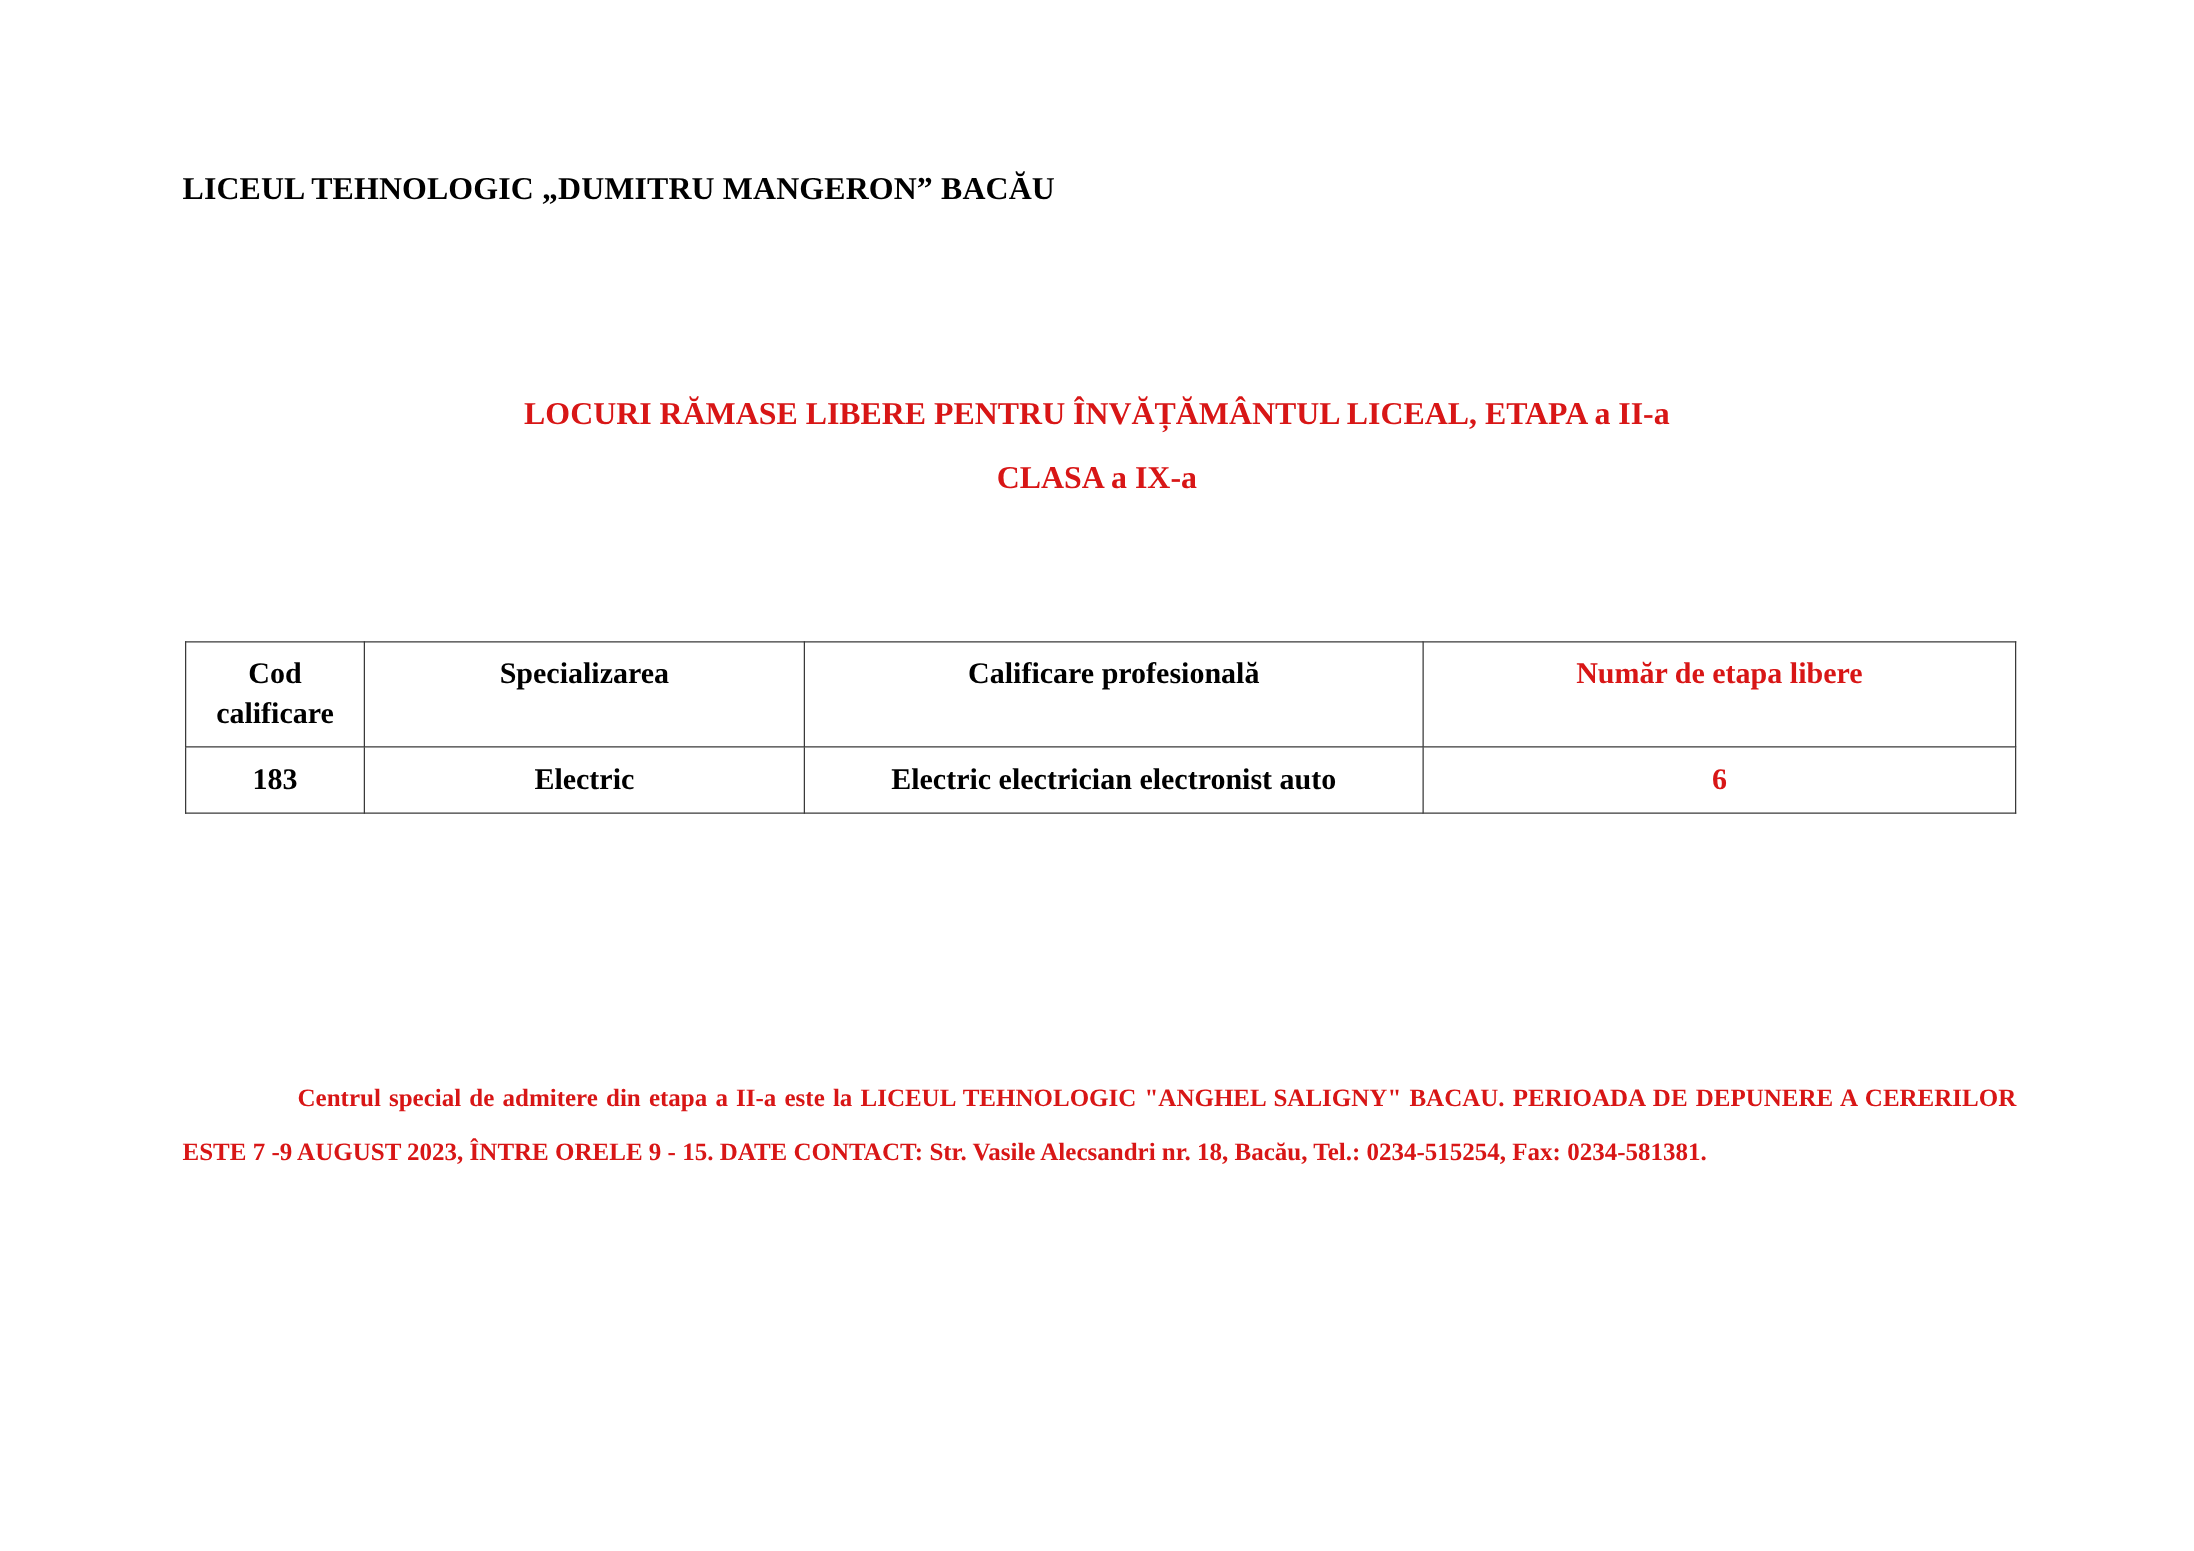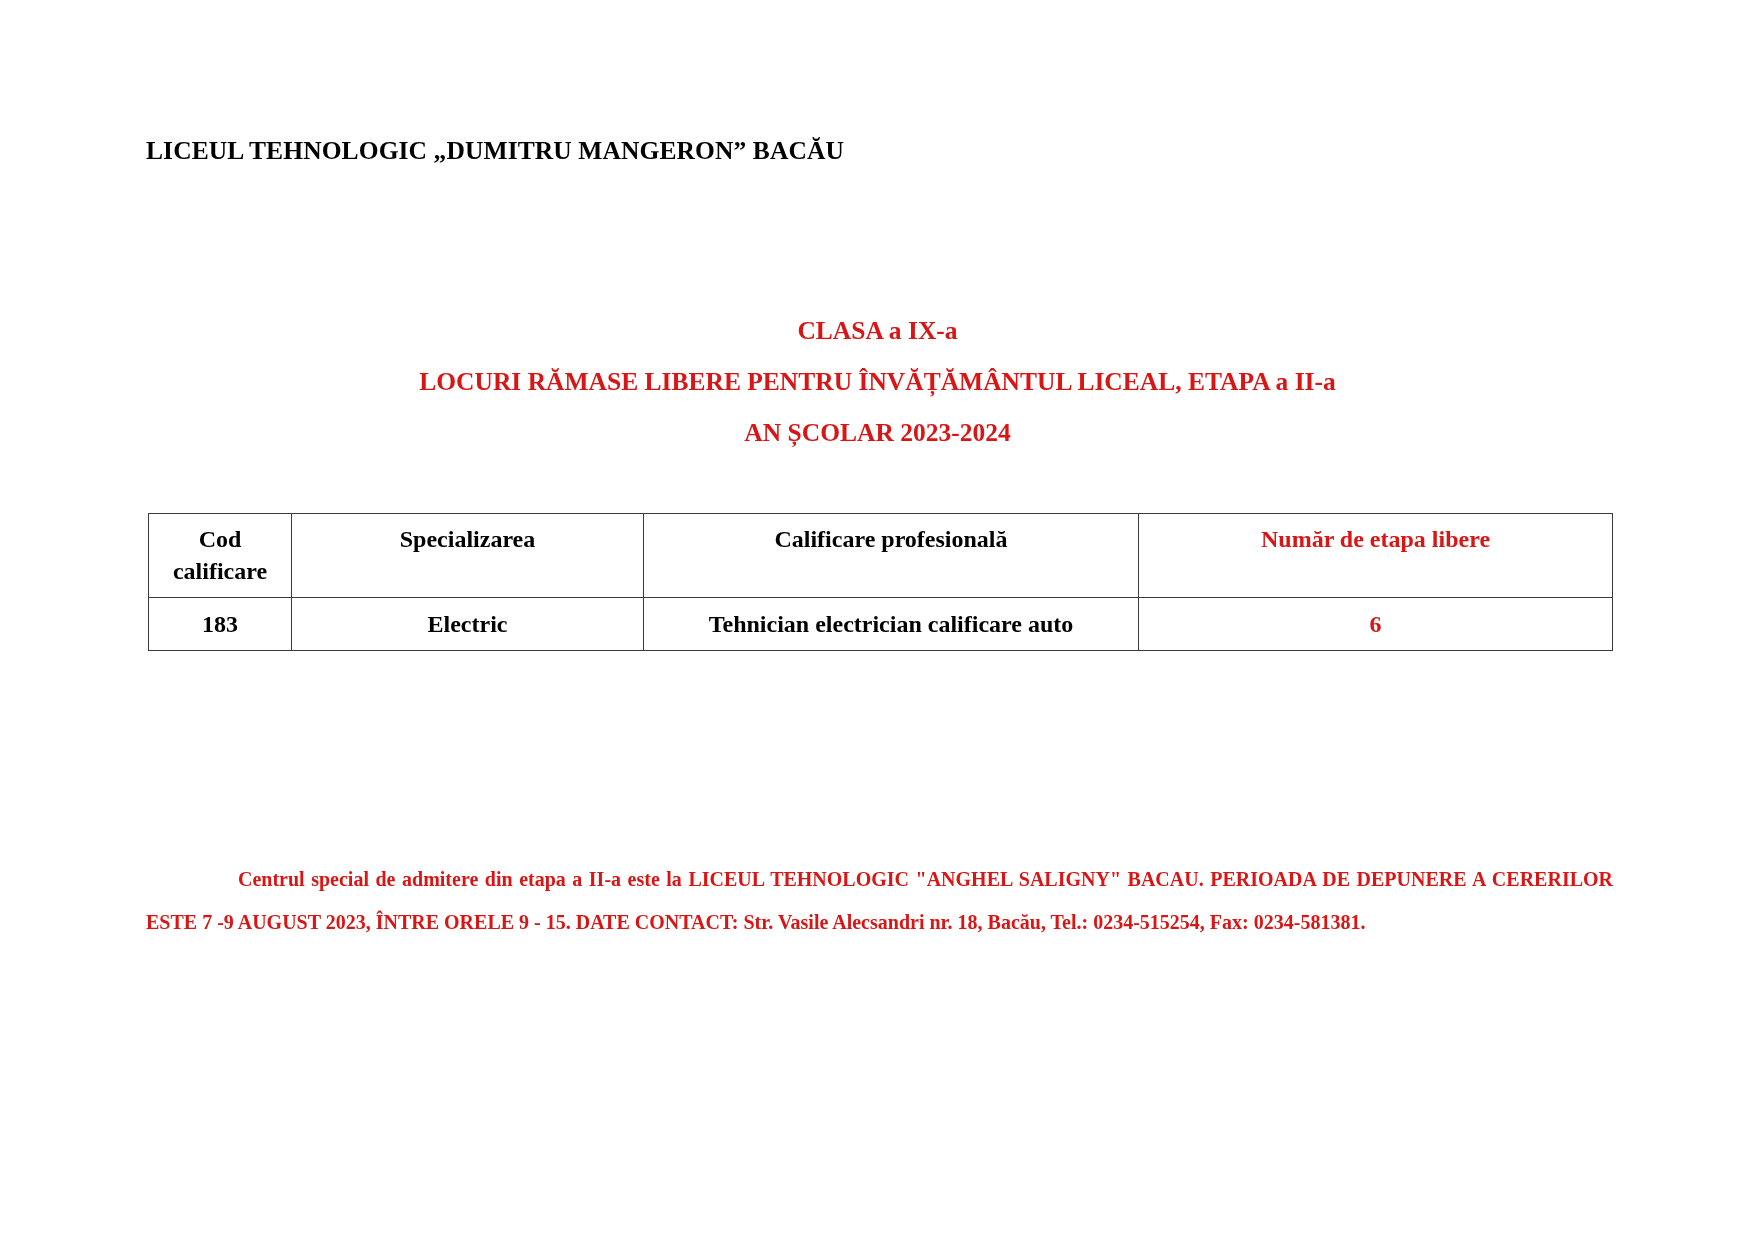--- a/index.html
+++ b/index.html
@@ -116,23 +116,22 @@
   .notice > span { display: inline; }
 </style>
 </head>
 <body>
 
 <div class="page">
 
   <div class="school-header">LICEUL TEHNOLOGIC „DUMITRU MANGERON” BACĂU</div>
 
   <div class="title-block">
+    <span class="title-line">LOCURI RĂMASE LIBERE PENTRU ÎNVĂȚĂMÂNTUL LICEAL,  ETAPA a II-a</span>
     <span class="title-line">CLASA a IX-a</span>
-    <span class="title-line">LOCURI RĂMASE LIBERE PENTRU ÎNVĂȚĂMÂNTUL LICEAL,  ETAPA a II-a</span>
-    <span class="title-line">AN ȘCOLAR 2023-2024</span>
   </div>
 
   <div class="table-wrap">
     <table class="places">
       <colgroup>
         <col class="c-code">
         <col class="c-spec">
         <col class="c-qual">
         <col class="c-free">
       </colgroup>
@@ -144,21 +143,21 @@
           </th>
           <th>Specializarea</th>
           <th>Calificare profesională</th>
           <th class="head-free">Număr de etapa libere</th>
         </tr>
       </thead>
       <tbody>
         <tr>
           <td>183</td>
           <td>Electric</td>
-          <td>Tehnician electrician calificare auto</td>
+          <td>Electric electrician electronist auto</td>
           <td class="cell-free">6</td>
         </tr>
       </tbody>
     </table>
   </div>
 
   <div class="notice">
     <span>Centrul special de admitere din etapa a II-a este la LICEUL TEHNOLOGIC "ANGHEL SALIGNY" BACAU. PERIOADA DE DEPUNERE A CERERILOR ESTE 7 -9 AUGUST 2023, ÎNTRE ORELE 9 - 15. DATE CONTACT: Str. Vasile Alecsandri nr. 18, Bacău, Tel.: 0234-515254, Fax: 0234-581381.</span>
   </div>
 

